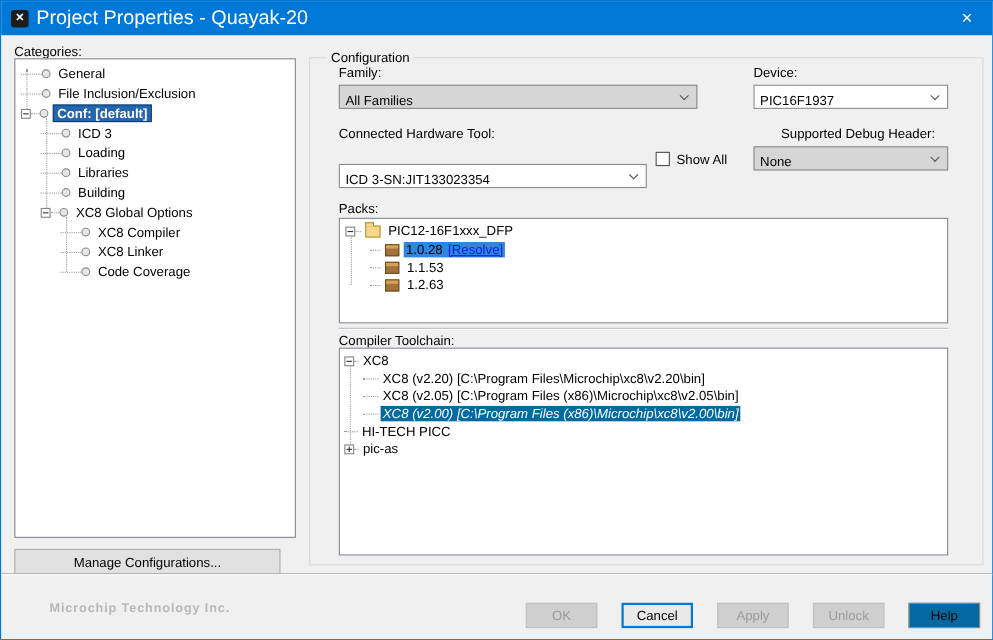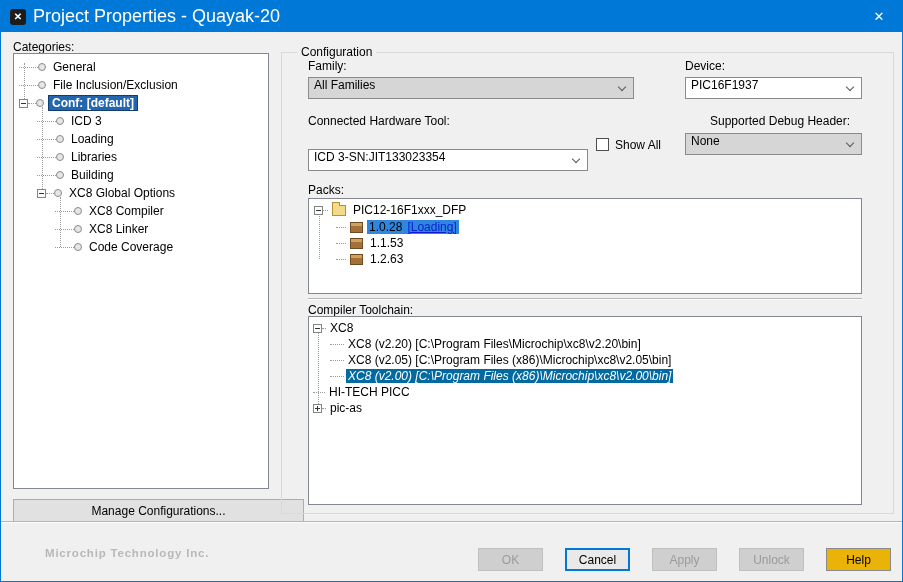--- a/index.html
+++ b/index.html
@@ -47,41 +47,41 @@
   .package-icon { width:13px; height:11px; background:#a4713a; border:1px solid #6e4a1e;
                  position:relative; flex:none; margin-left:4px; }
   .package-icon::before { content:''; position:absolute; left:0; right:0; top:0; height:3px; background:#d3a159; }
 
   .pack-sel { background:#2e86e0; padding:0 2px; display:flex; margin-left:4px; }
   .pack-sel .ver { color:#000; }
   .pack-sel .lnk { color:#0b1ecf; text-decoration:underline; margin-left:5px; }
 
   
   .combo { position:absolute; height:22px; border:1px solid #8a8a8a; background:#fff;
-           display:flex; align-items:flex-start; padding-left:5px; overflow:hidden; white-space:nowrap; }
+           display:flex; align-items:flex-end; padding-left:5px; overflow:hidden; white-space:nowrap; }
   .combo.gray { background:#d6d6d6; }
   .combo .chev { position:absolute; right:8px; top:6px; width:6px; height:6px;
            border-right:1px solid #555; border-bottom:1px solid #555; transform:rotate(45deg); }
 
   .checkbox { position:absolute; width:13px; height:13px; background:#fff; border:1px solid #4d4d4d; }
 
   
   .groupbox { position:absolute; border:1px solid #d9d9d9; }
   .groupbox-title { position:absolute; top:-8px; left:15px; background:#f0f0f0; padding:0 4px; }
 
   .etched { position:absolute; height:2px; border-top:1px solid #b5b5b5; border-bottom:1px solid #fdfdfd; }
 
   
   .btn { height:23px; min-width:65px; display:flex; align-items:center; justify-content:center;
-         background:#eab308; border:1px solid #8a8a8a; padding:0 10px; }
+         background:#0369a1; border:1px solid #8a8a8a; padding:0 10px; }
   .btn.disabled { background:#cfcfcf; color:#9b9b9b; border:1px solid #c0c0c0; }
   .btn.focused { background:#e9e9e9; border:2px solid #0078d7; }
   .btn-row { position:absolute; top:547px; right:11px; display:flex; gap:22px; }
 
-  .manage-btn { position:absolute; left:12px; top:498px; width:291px; height:23px;
+  .manage-btn { position:absolute; left:12px; top:498px; width:242px; height:23px;
          background:#e1e1e1; border:1px solid #adadad; display:flex; align-items:center; justify-content:center; }
 
   .watermark { position:absolute; left:44px; top:546px; color:#b8b8b8; font-weight:bold;
                font-size:11.5px; letter-spacing:0.8px; }
 </style>
 </head>
 <body>
 
 <div class="window">
 
@@ -198,21 +198,21 @@
           <span class="expander"></span>
           <span class="hline" style="width: 5px;"></span>
           <span class="folder-icon"></span>
           <span class="tree-label">PIC12-16F1xxx_DFP</span>
         </div>
         <div class="row" style="top: 20px; height: 16px; padding-left: 26px;">
           <span class="hline" style="width: 10px;"></span>
           <span class="package-icon"></span>
           <span class="pack-sel">
             <span class="ver">1.0.28</span>
-            <span class="lnk">[Loading]</span>
+            <span class="lnk">[Resolve]</span>
           </span>
         </div>
         <div class="row" style="top: 36px; height: 16px; padding-left: 26px;">
           <span class="hline" style="width: 10px;"></span>
           <span class="package-icon"></span>
           <span class="tree-label">1.1.53</span>
         </div>
         <div class="row" style="top: 52px; height: 16px; padding-left: 26px;">
           <span class="hline" style="width: 10px;"></span>
           <span class="package-icon"></span>

